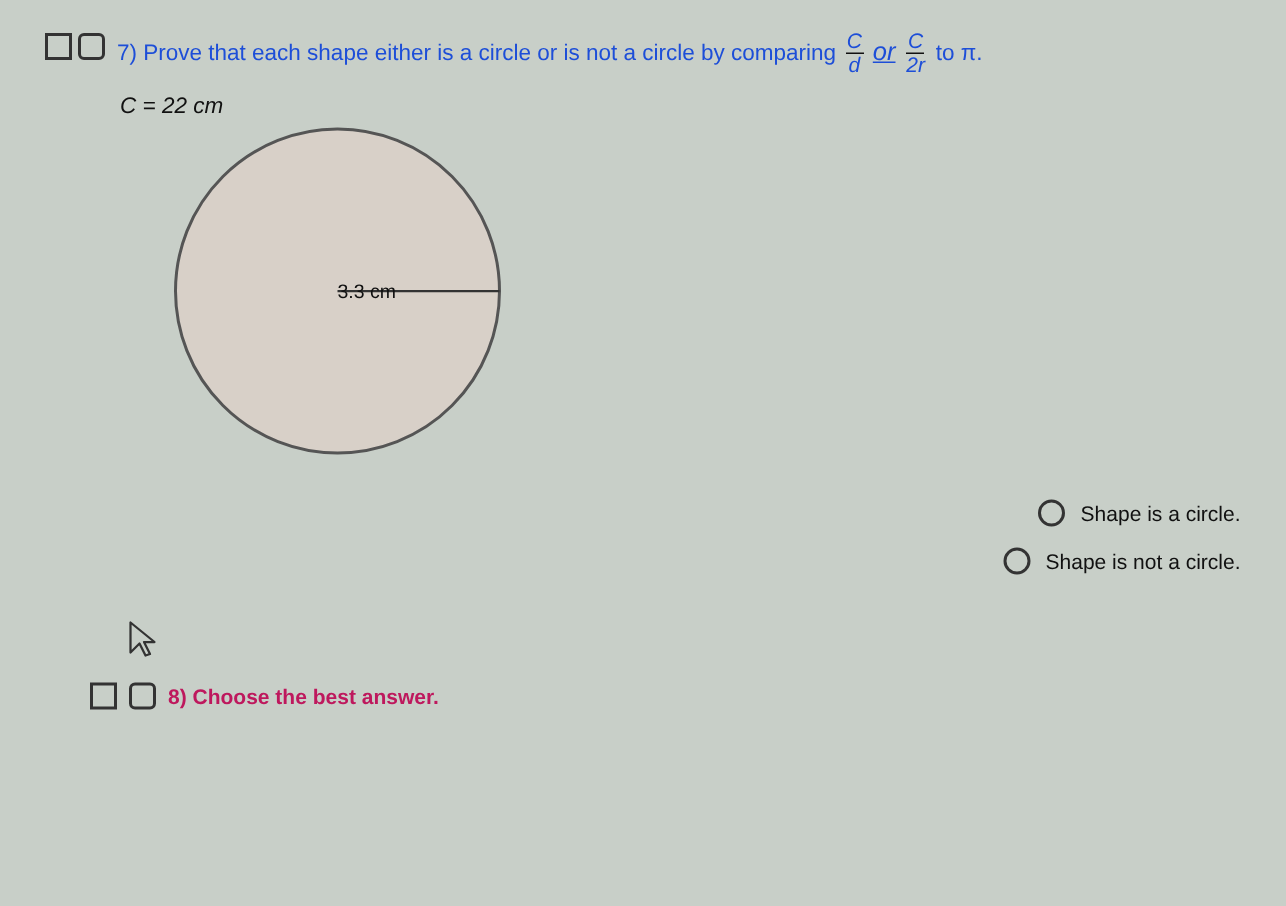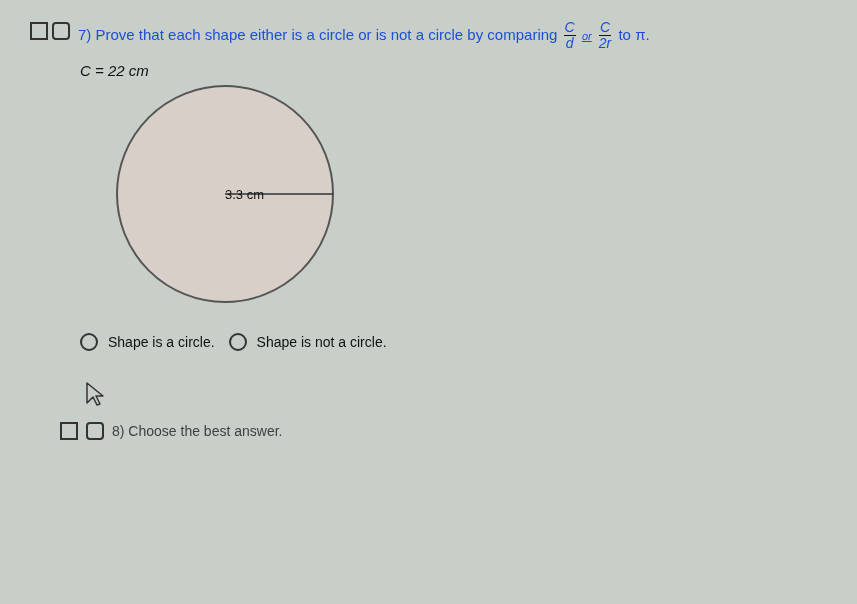--- a/index.html
+++ b/index.html
@@ -114,21 +114,21 @@
       left: 115px;
       font-size: 13px;
       color: #111;
       white-space: nowrap;
       transform: translateY(-50%);
     }
 
     .answer-options {
       margin-left: 50px;
       display: flex;
-      flex-direction: row;
+      flex-direction: column;
       gap: 14px;
       margin-bottom: 30px;
       align-items: flex-end;
     }
 
     .radio-option {
       display: flex;
       align-items: center;
       gap: 10px;
       cursor: pointer;
@@ -157,27 +157,27 @@
 
     .next-question {
       display: flex;
       align-items: center;
       gap: 8px;
       margin-left: 30px;
     }
 
     .next-question-text {
       font-size: 14px;
-      font-weight: 400;
-      color: #404040;
+      font-weight: 700;
+      color: #be185d;
     }
 
     .or-text {
       font-style: italic;
-      font-size: 11px;
+      font-size: 17px;
       text-decoration: underline;
     }
 
     .pi-symbol {
       font-size: 15px;
     }
   </style>
 </head>
 <body>
 

